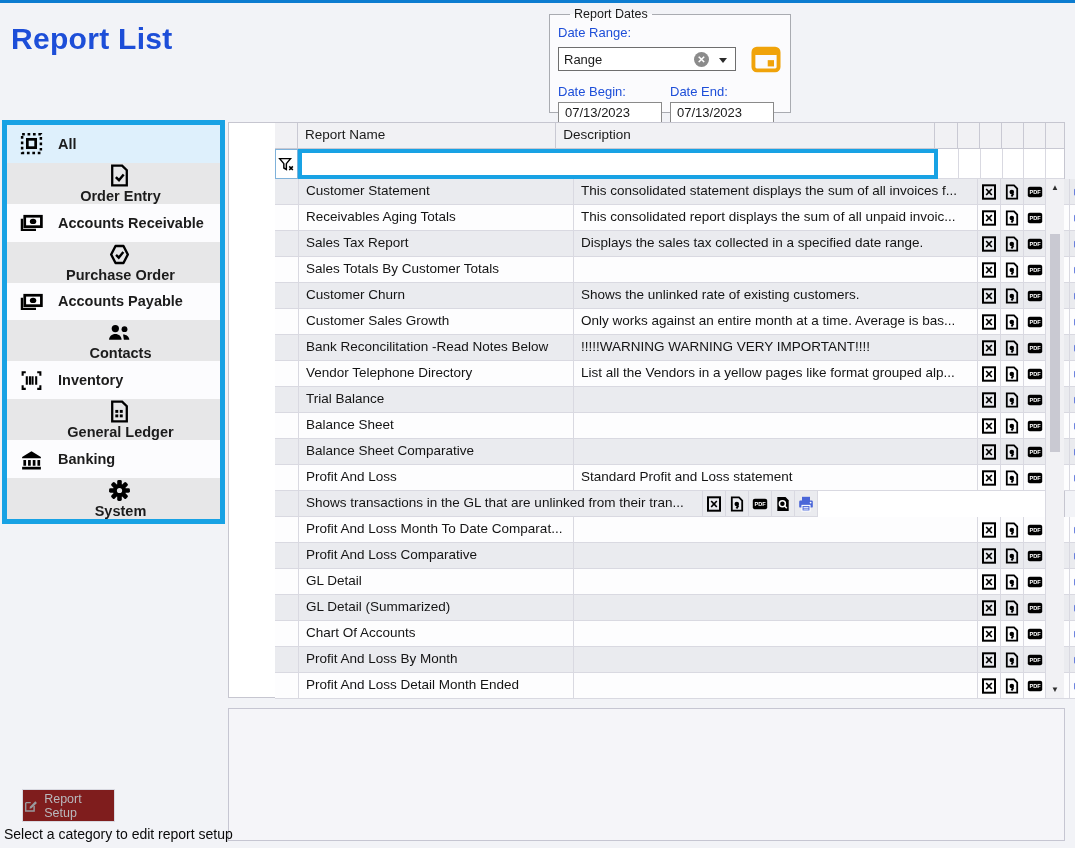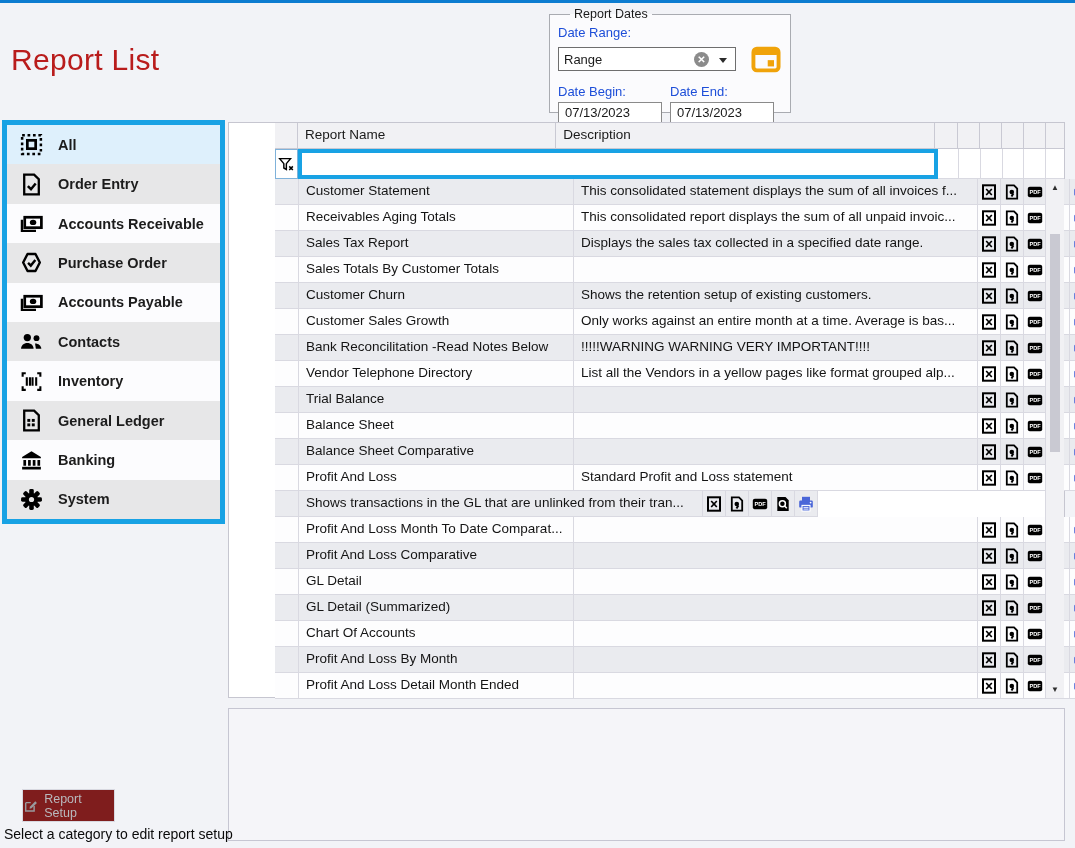--- a/index.html
+++ b/index.html
@@ -6,22 +6,22 @@
   html,body { width:1075px; height:848px; }
   body {
     position:relative;
     font-family:"Liberation Sans", sans-serif;
     background:#f2f3f7;
     border-top:3px solid #0c7cd0;
     overflow:hidden;
     color:#1a1a1a;
   }
   .page-title {
-    position:absolute; left:11px; top:40px;
-    font-size:30px; font-weight:400; color:#b91c1c; letter-spacing:.3px;
+    position:absolute; left:11px; top:19px;
+    font-size:30px; font-weight:700; color:#1d4ed8; letter-spacing:.3px;
   }
   
   fieldset.dates-group {
     position:absolute; left:549px; top:4px; width:234px; height:106px;
     border:1px solid #a9abb1; background:#fbfbfd; padding:2px 8px 6px 8px;
   }
   fieldset.dates-group legend { font-size:12.5px; color:#1a1a1a; padding:0 4px; margin-left:12px; }
   .fld-label { font-size:13px; color:#1d4ed8; margin-top:2px; }
   .range-row { display:flex; align-items:center; margin-top:3px; }
   .combo {
@@ -46,21 +46,21 @@
     font-size:13px; padding:0 4px 0 6px;gap:32px;
   }
   .date-input + .date-input { margin-left:8px; }
   .date-input .icn { width:13px; height:13px; }
   
   .sidebar {
     position:absolute; left:2px; top:117px; width:223px; height:404px;
     border:5px solid #18a2e4; background:#14b8a6; display:flex; flex-direction:column;
   }
   .sb-item { flex:1; display:flex; align-items:center; background:#fcfcfe; cursor:default; }
-  .sb-item.alt { background:#e7e7e8; }
+  .sb-item.alt { background:#e7e7e8;flex-direction:column; }
   .sb-item.sel { background:#def0fc; }
   .sb-item .icn { width:25px; height:25px; margin-left:12px; flex:0 0 auto; }
   .sb-label { margin-left:14px; font-size:14.5px; font-weight:600; color:#1c1c1c; }
   
   .rtable {
     position:absolute; left:228px; top:119px; width:837px; height:576px;
     background:#fff; border:1px solid #c6c6d0;padding-left:46px;
   }
   .hrow { display:flex; height:26px; background:#f1f1f4; }
   .hcell { border-right:1px solid #c9c9d3; border-bottom:1px solid #c9c9d3;
@@ -483,21 +483,21 @@
               <circle cx="12.6" cy="6.6" r="0.9" fill="#fff"></circle>
               <rect x="4" y="9.4" width="8" height="5.6" fill="#4a66d8" stroke="#fff" stroke-width="1.1"></rect>
               <path d="M5.5 11.4h5M5.5 13.1h5" stroke="#fff" stroke-width="0.9"></path>
             </svg>
           </span>
         </div>
       </div>
       <div class="trow odd">
         <div class="c c0"></div>
         <div class="c c1">Customer Churn</div>
-        <div class="c c2">Shows the retention setup of existing customers.</div>
+        <div class="c c2">Shows the unlinked rate of existing customers.</div>
         <div class="c ci">
           <span class="icn">
             <svg viewBox="0 0 16 16">
               <rect x="2" y="1.3" width="12" height="13.4" fill="none" stroke="#000" stroke-width="2"></rect>
               <path d="M5.2 5l5.6 6M10.8 5l-5.6 6" stroke="#000" stroke-width="1.7"></path>
             </svg>
           </span>
         </div>
         <div class="c ci">
           <span class="icn">

